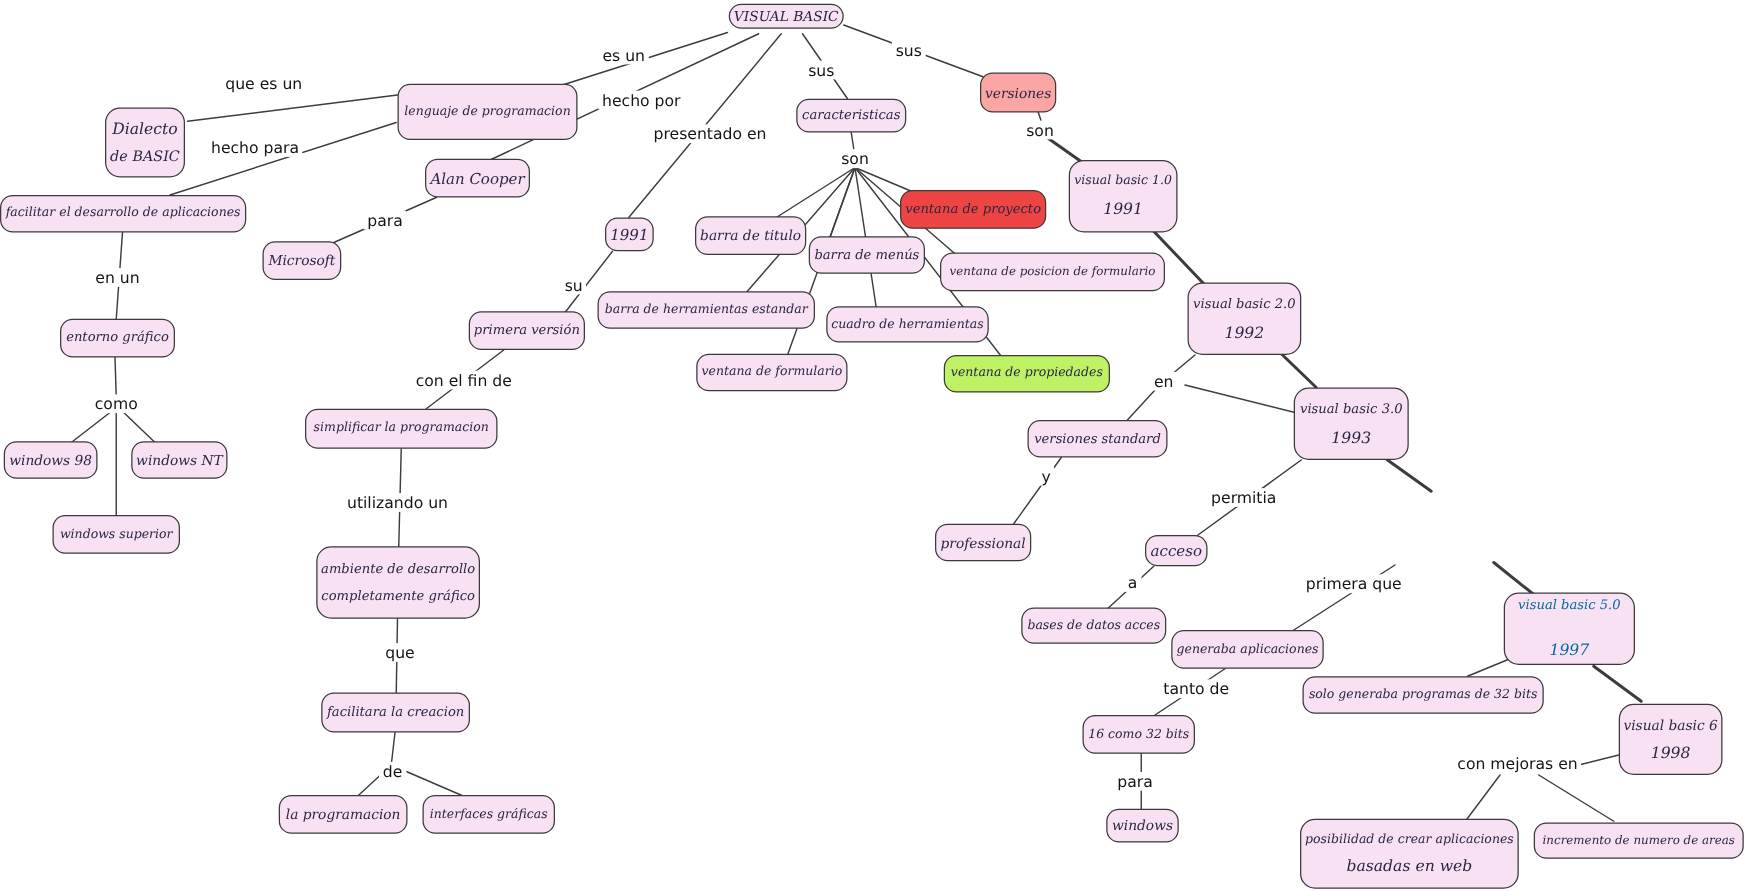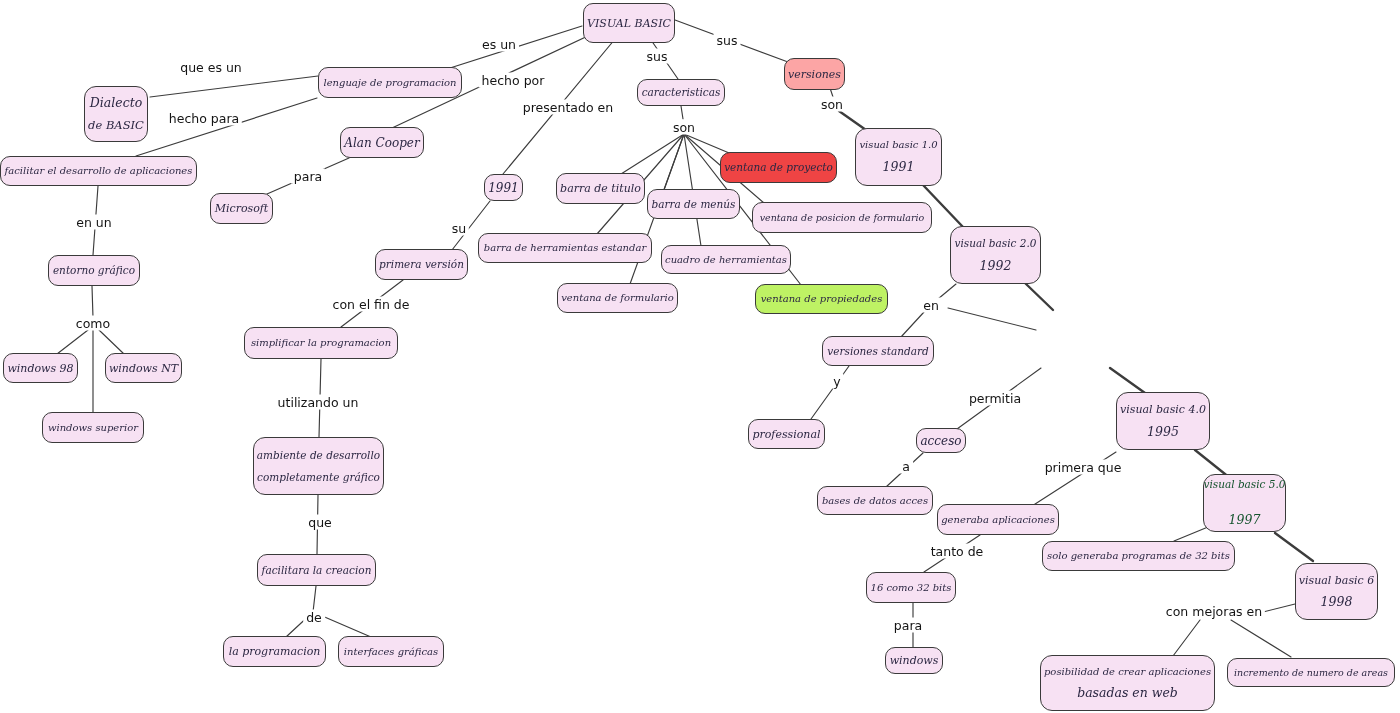--- a/index.html
+++ b/index.html
@@ -63,24 +63,24 @@
       <line x1="1041" y1="368" x2="957" y2="429" stroke="#3c3c3c" stroke-width="1.15" stroke-linecap="round"></line>
       <line x1="923" y1="453" x2="886" y2="487" stroke="#3c3c3c" stroke-width="1.15" stroke-linecap="round"></line>
       <line x1="1116" y1="452" x2="1032" y2="506" stroke="#3c3c3c" stroke-width="1.15" stroke-linecap="round"></line>
       <line x1="980" y1="535" x2="924" y2="572" stroke="#3c3c3c" stroke-width="1.15" stroke-linecap="round"></line>
       <line x1="913" y1="603" x2="913" y2="647" stroke="#3c3c3c" stroke-width="1.15" stroke-linecap="round"></line>
       <line x1="1208" y1="527" x2="1174" y2="541" stroke="#3c3c3c" stroke-width="1.15" stroke-linecap="round"></line>
       <line x1="1295" y1="604" x2="1263" y2="612" stroke="#3c3c3c" stroke-width="1.15" stroke-linecap="round"></line>
       <line x1="1200" y1="620" x2="1173" y2="656" stroke="#3c3c3c" stroke-width="1.15" stroke-linecap="round"></line>
       <line x1="1231" y1="620" x2="1291" y2="657" stroke="#3c3c3c" stroke-width="1.15" stroke-linecap="round"></line>
     </svg>
-<div class="node" style="left: 583px; top: 3px; width: 92px; height: 40px; background: rgb(247, 225, 243); border: 1.2px solid rgb(58, 58, 58); color: rgb(43, 39, 66);">
+<div class="node" style="left: 583px; top: 3px; width: 92px; height: 20px; background: rgb(247, 225, 243); border: 1.2px solid rgb(58, 58, 58); color: rgb(43, 39, 66);">
       <div class="nline" style="font-size: 11px;">VISUAL BASIC</div>
     </div>
-    <div class="node" style="left: 318px; top: 67px; width: 144px; height: 31px; background: rgb(247, 225, 243); border: 1.2px solid rgb(58, 58, 58); color: rgb(43, 39, 66);">
+    <div class="node" style="left: 318px; top: 67px; width: 144px; height: 45px; background: rgb(247, 225, 243); border: 1.2px solid rgb(58, 58, 58); color: rgb(43, 39, 66);">
       <div class="nline" style="font-size: 10px;">lenguaje de programacion</div>
     </div>
     <div class="node multi" style="left: 84px; top: 86px; width: 64px; height: 56px; background: rgb(247, 225, 243); border: 1.2px solid rgb(58, 58, 58); color: rgb(43, 39, 66);">
       <div class="nline">Dialecto</div>
       <div class="nline" style="font-size: 11.5px;">de BASIC</div>
     </div>
     <div class="node" style="left: 0px; top: 156px; width: 197px; height: 30px; background: rgb(247, 225, 243); border: 1.2px solid rgb(58, 58, 58); color: rgb(43, 39, 66);">
       <div class="nline" style="font-size: 10px;">facilitar el desarrollo de aplicaciones</div>
     </div>
     <div class="node" style="left: 340px; top: 127px; width: 84px; height: 31px; background: rgb(247, 225, 243); border: 1.2px solid rgb(58, 58, 58); color: rgb(43, 39, 66);">
@@ -154,25 +154,25 @@
       <div class="nline" style="font-size: 11px;">versiones</div>
     </div>
     <div class="node multi" style="left: 855px; top: 128px; width: 87px; height: 58px; background: rgb(247, 225, 243); border: 1.2px solid rgb(58, 58, 58); color: rgb(43, 39, 66);">
       <div class="nline" style="font-size: 10px;">visual basic 1.0</div>
       <div class="nline">1991</div>
     </div>
     <div class="node multi" style="left: 950px; top: 226px; width: 91px; height: 58px; background: rgb(247, 225, 243); border: 1.2px solid rgb(58, 58, 58); color: rgb(43, 39, 66);">
       <div class="nline" style="font-size: 10.5px;">visual basic 2.0</div>
       <div class="nline">1992</div>
     </div>
-    <div class="node multi" style="left: 1116px; top: 392px; width: 94px; height: 58px; background: rgb(247, 225, 243); border: 1.2px solid rgb(58, 58, 58); color: rgb(43, 39, 66);">
-      <div class="nline" style="font-size: 11px;">visual basic 4.0</div>
-      <div class="nline">1995</div>
-    </div>
-    <div class="node multi" style="left: 1203px; top: 474px; width: 83px; height: 58px; background: rgb(247, 225, 243); border: 1.2px solid rgb(58, 58, 58); color: #14532d; gap: 20px;">
+    <div class="node multi" style="left: 1035px; top: 310px; width: 92px; height: 58px; background: rgb(247, 225, 243); border: 1.2px solid rgb(58, 58, 58); color: rgb(43, 39, 66);">
+      <div class="nline" style="font-size: 10.5px;">visual basic 3.0</div>
+      <div class="nline">1993</div>
+    </div>
+    <div class="node multi" style="left: 1203px; top: 474px; width: 105px; height: 58px; background: rgb(247, 225, 243); border: 1.2px solid rgb(58, 58, 58); color: #0369a1; gap: 20px;">
       <div class="nline" style="font-size: 10.5px;">visual basic 5.0</div>
       <div class="nline">1997</div>
     </div>
     <div class="node multi" style="left: 1295px; top: 563px; width: 83px; height: 57px; background: rgb(247, 225, 243); border: 1.2px solid rgb(58, 58, 58); color: rgb(43, 39, 66);">
       <div class="nline" style="font-size: 11px;">visual basic 6</div>
       <div class="nline">1998</div>
     </div>
     <div class="node" style="left: 822px; top: 336px; width: 112px; height: 30px; background: rgb(247, 225, 243); border: 1.2px solid rgb(58, 58, 58); color: rgb(43, 39, 66);">
       <div class="nline" style="font-size: 10.5px;">versiones standard</div>
     </div>

